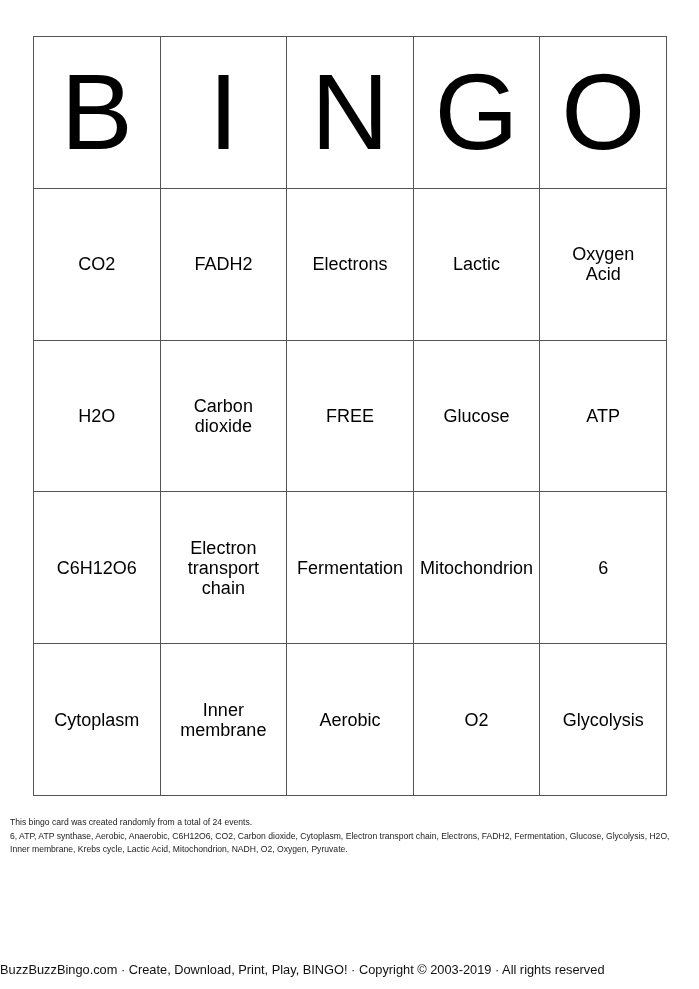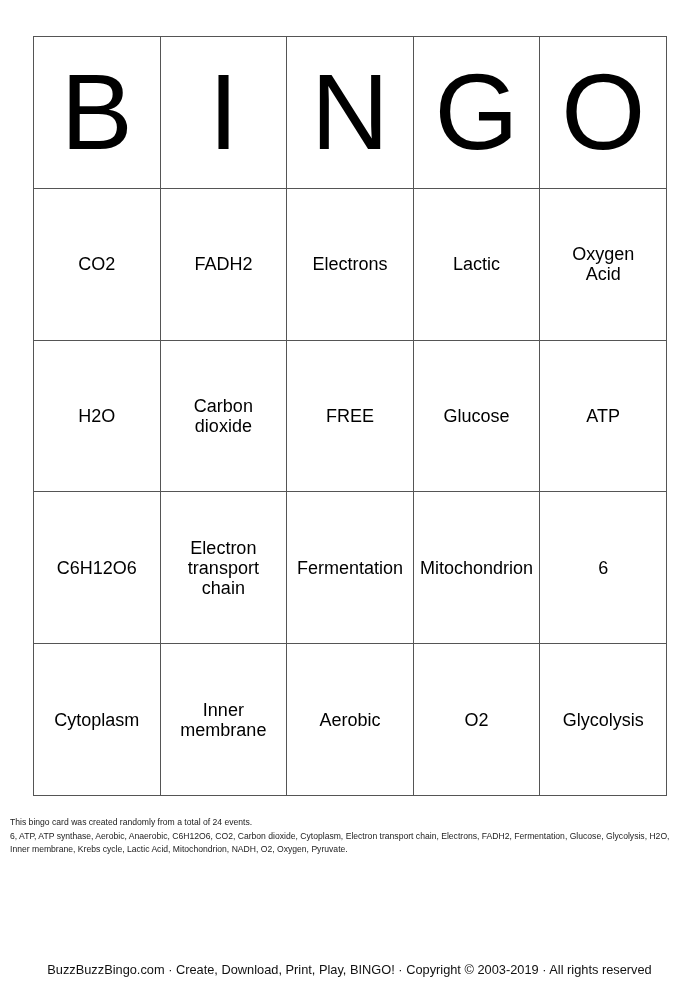--- a/index.html
+++ b/index.html
@@ -7,21 +7,21 @@
            font-family: "Liberation Sans", sans-serif; color: #000; }
     .card { position: absolute; left: 33px; top: 36px; width: 633px; height: 760px;
             border-collapse: collapse; table-layout: fixed; }
     .card td { border: 1px solid #555; text-align: center; vertical-align: middle;
                width: 126.6px; height: 126.6px; padding: 0; font-size: 18px; line-height: 20px;
                box-sizing: border-box; }
     .card td.head { font-size: 108px; line-height: 108px; font-weight: normal; }
     .cell-text { display: inline-block; white-space: pre-line; }
     .note { position: absolute; left: 10px; top: 806px; width: 680px;
             font-size: 8.6px; line-height: 13.5px; color: #222; margin-top: 10px; }
-    .copyright { position: absolute; left: 0; top: 962px; width: 699px; text-align: center;
+    .copyright { position: absolute; left: 0; top: 962px; width: 699px; 
                  font-size: 12.8px; color: #111; }
   </style>
 </head>
 <body>
 
 <table class="card">
   <tbody>
       <tr>
     <td class="head">B</td>
     <td class="head">I</td>

